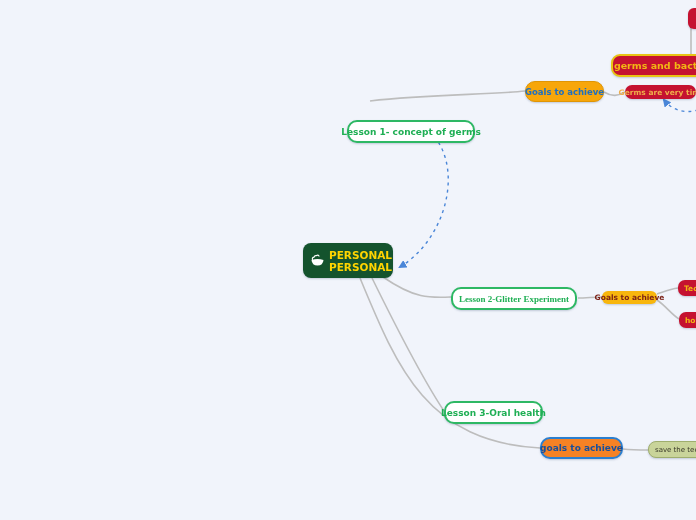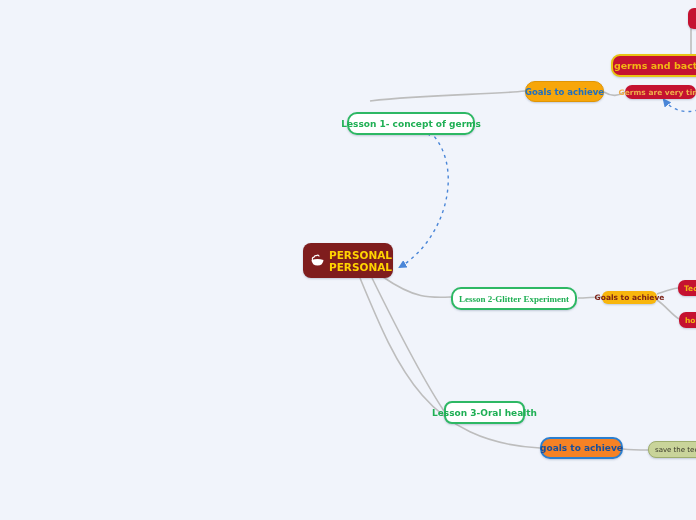--- a/index.html
+++ b/index.html
@@ -12,32 +12,32 @@
   svg.connectors { position:absolute; left:0; top:0; width:696px; height:520px; }
   .node {
     position:absolute; box-sizing:border-box;
     display:flex; align-items:center; justify-content:center;
     font-weight:bold; white-space:nowrap;
     box-shadow:0 1px 2px rgba(60,80,120,0.25);
     cursor:pointer;
   }
   .node-root {
     left:303px; top:243px; width:90px; height:35px;
-    background:#7f1d1d; color:#ffd400; border-radius:8px;
+    background:#14532d; color:#ffd400; border-radius:8px;
     font-size:10.5px; line-height:12px; gap:4px;
     justify-content:flex-start; padding-left:7px;
   }
   .root-label { display:flex; flex-direction:column; align-items:flex-start; }
   .node-lesson {
     background:#ffffff; border:2px solid #2eb864; color:#1faf54;
     border-radius:10px; font-size:9px; height:23px;
   }
-  .node-lesson1 { left:347px; top:112px; width:128px; }
+  .node-lesson1 { left:347px; top:120px; width:128px; }
   .node-lesson2 { left:451px; top:287px; width:126px;font-family:Liberation Serif, serif; }
-  .node-lesson3 { left:444px; top:401px; width:81px;border-radius:8px; }
+  .node-lesson3 { left:444px; top:401px; width:99px; }
   .node-goals1 {
     left:525px; top:81px; width:79px; height:21px;
     background:#f7a60a; border:1px solid #e09504; color:#1d6fc2;
     border-radius:10px; font-size:8.5px;
   }
   .node-germs-bacteria {
     left:611px; top:54px; width:110px; height:23px;
     background:#c51230; border:2px solid #e8c414; color:#f2b714;
     border-radius:9px; font-size:9.5px;
   }

